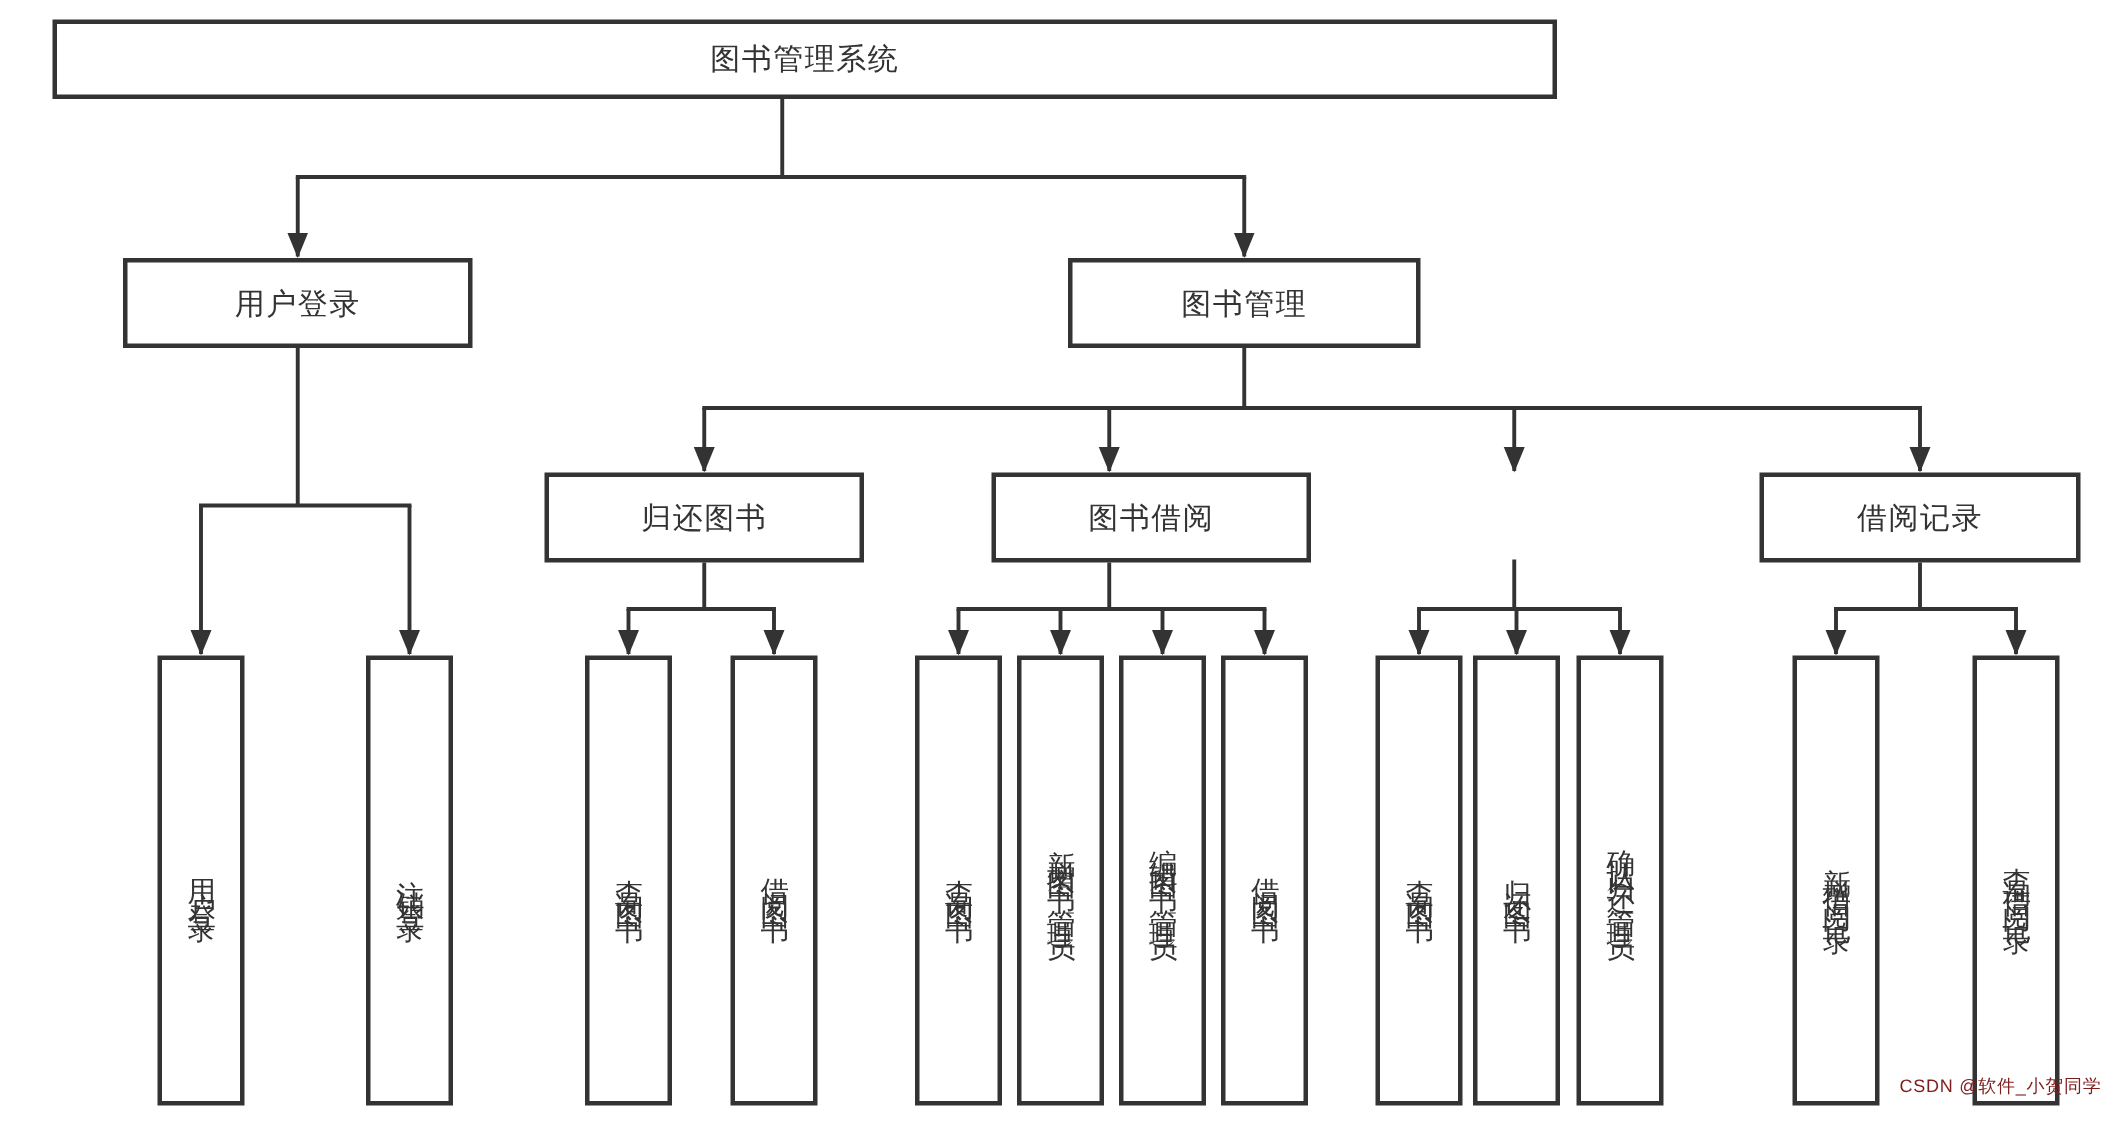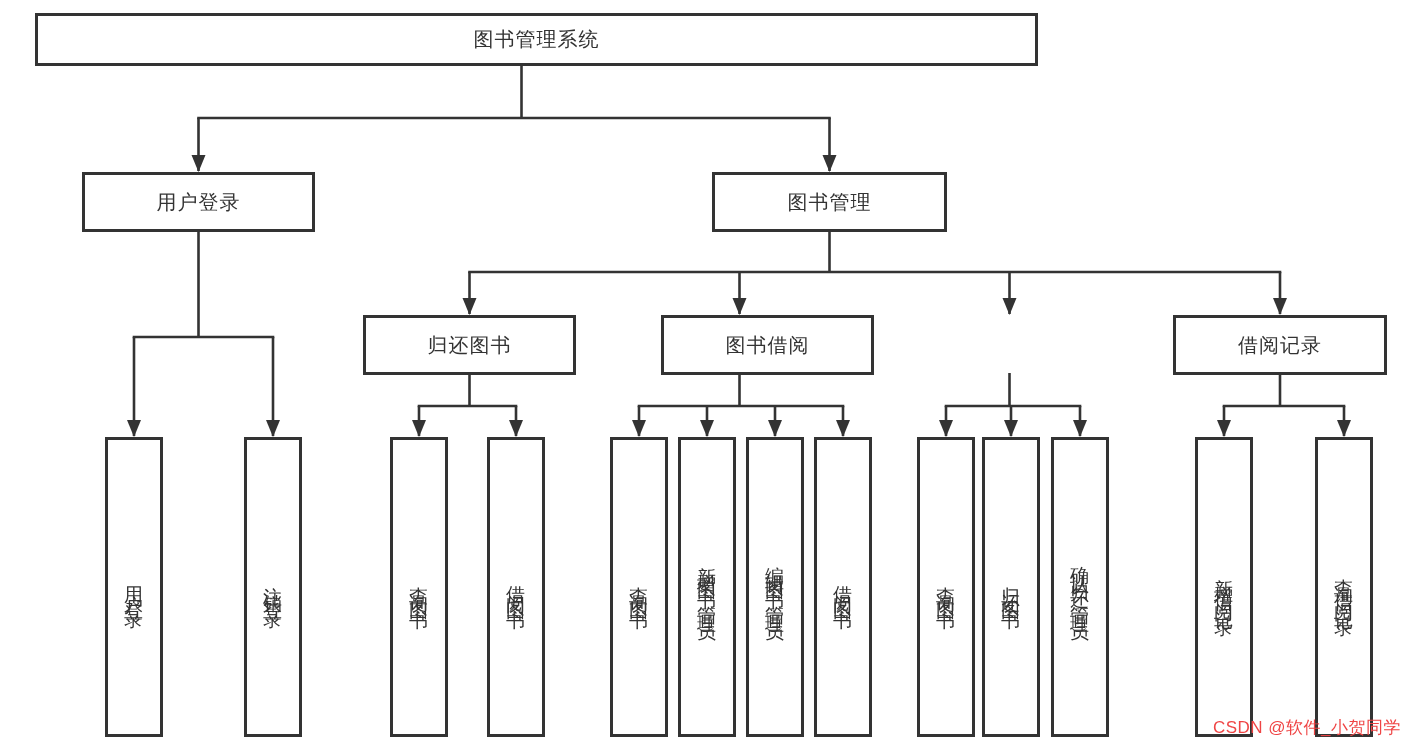--- a/index.html
+++ b/index.html
@@ -46,22 +46,22 @@
   .box.v-label span {
     writing-mode: vertical-rl;
     text-orientation: mixed;
     letter-spacing: 8px;
     line-height: 1;
   }
   .watermark {
     position: absolute;
     top: 716px;
     right: 4px;
-    font-size: 17px;
-    color: #ef4444;
+    font-size: 12px;
+    color: #7f1d1d;
     letter-spacing: 0.5px;
     white-space: nowrap;
     z-index: 10;
   }
 </style>
 </head>
 <body>
 
 <div class="canvas">
 

